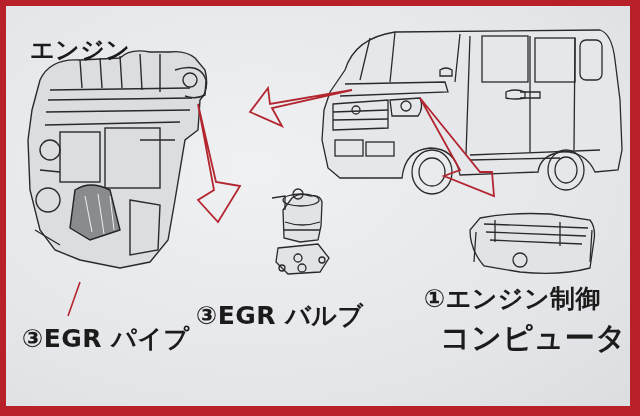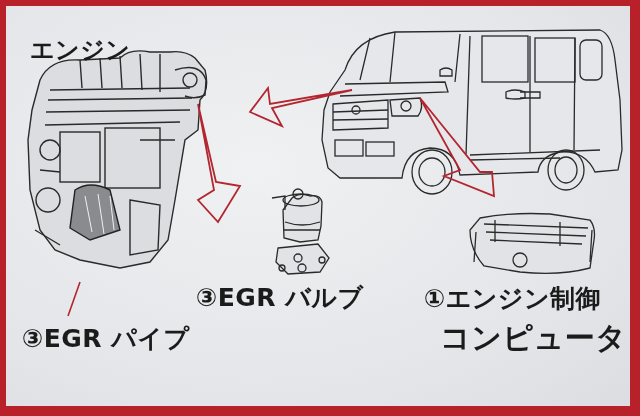--- a/index.html
+++ b/index.html
@@ -3,21 +3,21 @@
 <meta charset="utf-8">
 <style>
   html, body { margin:0; padding:0; }
   body { width:640px; height:416px; overflow:hidden; background:#c8242c; font-family:"DejaVu Sans", sans-serif; }
   .frame { position:absolute; left:0; top:0; width:640px; height:416px; background:#b8202a; }
   .panel { position:absolute; left:6px; top:6px; width:624px; height:400px; background:#e9eaec;
            background-image: radial-gradient(ellipse at 40% 40%, #f0f1f3 0%, #e4e5e8 70%, #dcdde0 100%); }
   .label { position:absolute; color:#1b1b1b; font-weight:bold; white-space:nowrap; letter-spacing:0.5px; }
   .title { left:30px; top:10px; font-size:24px;margin-top:24px; }
   .lbl2 { left:22px; top:322px; font-size:25px; }
-  .lbl3 { left:196px; top:281px; font-size:25px; }
+  .lbl3 { left:196px; top:299px; font-size:25px; }
   .lbl1a { left:424px; top:282px; font-size:25px; }
   .lbl1b { left:440px; top:318px; font-size:30px; }
   svg { position:absolute; left:0; top:0; }
 </style>
 </head>
 <body>
 
 <div class="frame"></div>
 <div class="panel"></div>
 

